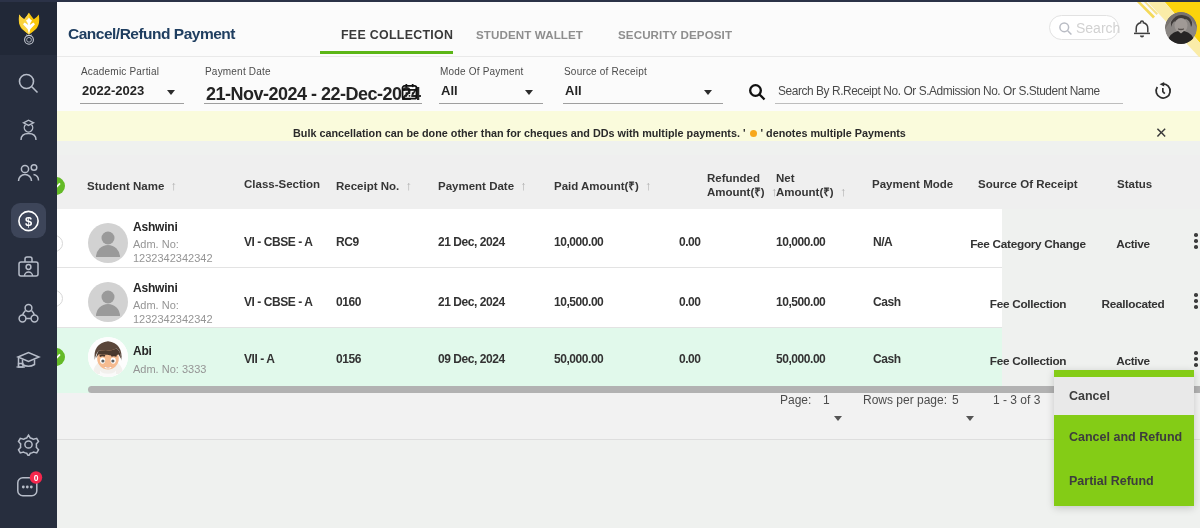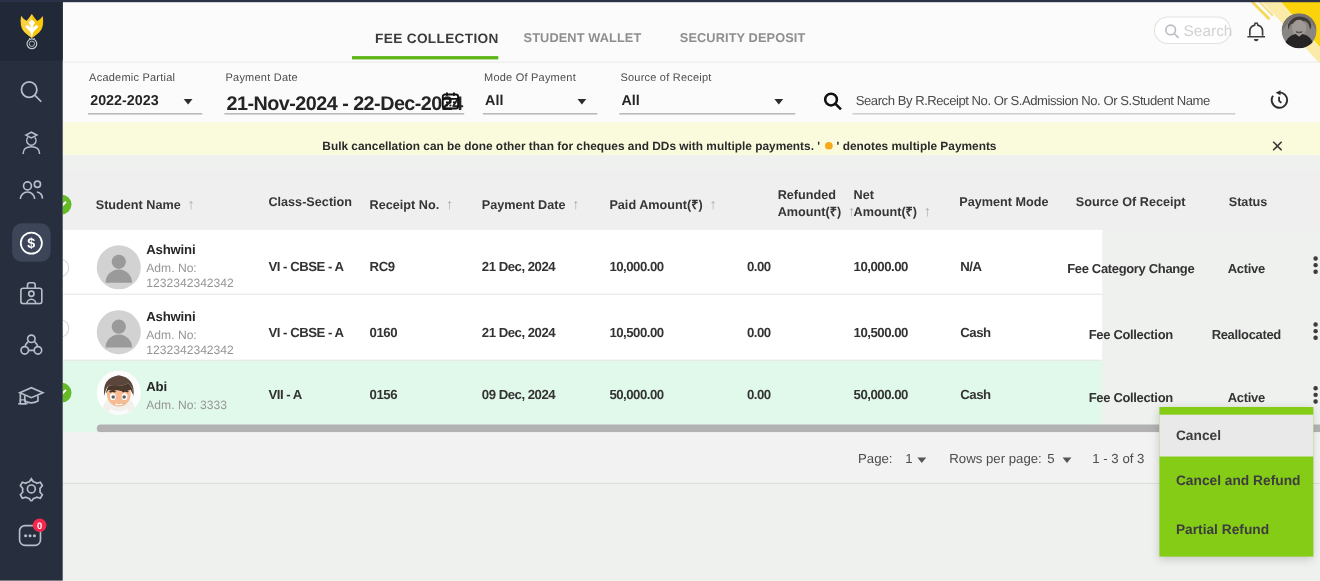--- a/index.html
+++ b/index.html
@@ -54,21 +54,21 @@
 .cell { position:absolute; font-size:12px; font-weight:bold; letter-spacing:-0.45px; color:#333; }
 .cellm { position:absolute; font-size:11.8px; font-weight:bold; letter-spacing:-0.3px; color:#333; }
 .nm { position:absolute; font-size:12px; font-weight:bold; letter-spacing:-0.2px; color:#262626; }
 .adm { position:absolute; font-size:11px; color:#959595; line-height:14px; }
 .gava { position:absolute; width:40px; height:40px; border-radius:50%; background:#d2d2d2; overflow:hidden; }
 .dots3 { position:absolute; left:1137px; width:4px; }
 .dots3 b { display:block; width:3.6px; height:3.6px; border-radius:50%; background:#3c3c3c; margin:0 0 2.6px 0; }
 .chk { position:absolute; left:-10px; width:18px; height:18px; border-radius:50%; background:#64ba27; }
 .uchk { position:absolute; left:-11px; width:17px; height:17px; border-radius:50%; background:#fff; border:1.5px solid #d7d7d7; }
 
-.pgt { position:absolute; top:17px; font-size:12px; color:#4c4c4c;text-align:center; }
+.pgt { position:absolute; top:0; font-size:12px; color:#4c4c4c;text-align:center; }
 .pcaret { position:absolute; top:23px; width:0; height:0; border-left:4px solid transparent; border-right:4px solid transparent; border-top:5px solid #555; }
 
 #menu { position:absolute; left:997px; top:370px; width:140px; height:136px; background:#84cc16; box-shadow:0 2px 8px rgba(0,0,0,0.18); z-index:50; }
 #menu .mi { position:absolute; left:0; width:140px; height:38px; font-size:12.5px; font-weight:bold; color:#3d3d3d; line-height:38px; padding-left:15px; }
 #mi1 { top:7px; background:#e9e9e9; }
 #mi2 { top:48px; }
 #mi3 { top:92px; }
 
 #ycorner { position:absolute; right:0; top:0; width:120px; height:60px; overflow:hidden; }
 </style>
@@ -78,20 +78,21 @@
   <div id="content">
     <div id="header">
       <div id="ycorner">
         <svg width="120" height="60" viewBox="0 0 120 60">
           <polygon points="83,0 120,0 120,43" fill="#fbd30b"></polygon>
           <polygon points="66,0 83,0 120,43 120,58" fill="#faeca8"></polygon>
           <polygon points="55,0 58.5,0 75,16.5 73,18.5" fill="#f4d959"></polygon>
           <polygon points="62,0 64.5,0 78,13.5 76.5,15" fill="#f6e187"></polygon>
         </svg>
       </div>
+      <div id="title">Cancel/Refund Payment</div>
       <div class="tab" id="tab1">FEE COLLECTION</div>
       <div class="tab" id="tab2">STUDENT WALLET</div>
       <div class="tab" id="tab3">SECURITY DEPOSIT</div>
       <div id="tabline"></div>
       <div id="spill">
         <svg style="position:absolute;left:8px;top:5px;" width="15" height="15" viewBox="0 0 24 24" fill="none" stroke="#b9bcc4" stroke-width="2.4">
             <circle cx="10" cy="10" r="7"></circle>
             <line x1="15.5" y1="15.5" x2="21.5" y2="21.5"></line>
           </svg>
         <span>Search</span>

